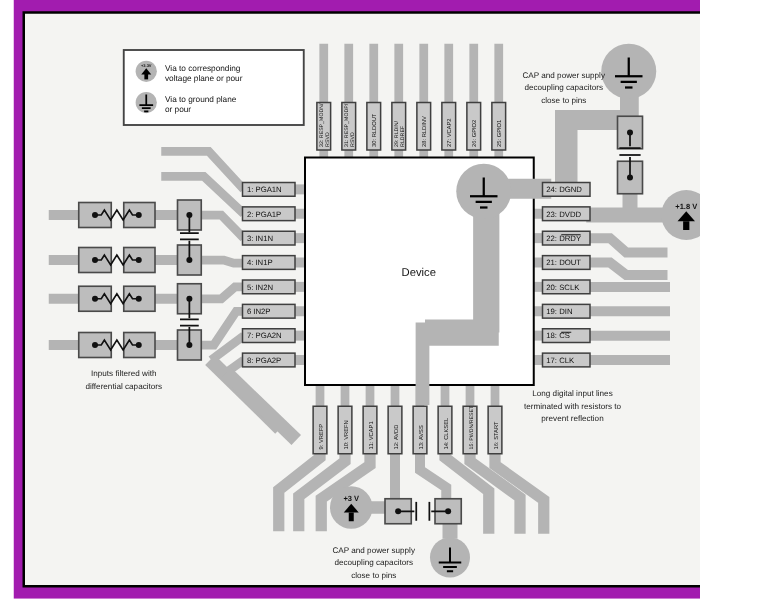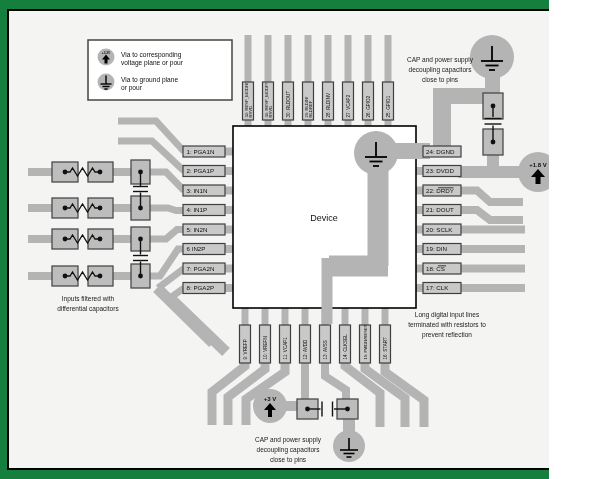--- a/index.html
+++ b/index.html
@@ -1,17 +1,17 @@
 <!DOCTYPE html>
 <html><head>
 <meta charset="utf-8">
 <style>
   html,body{margin:0;padding:0;background:#ffffff;}
-  .page{position:relative;width:549px;height:479px;background:#15803d;overflow:hidden;
-        font-family:"Liberation Sans", sans-serif;}
+  .page{position:relative;width:549px;height:479px;background:#a21caf;overflow:hidden;
+        font-family:"Liberation Sans", sans-serif;margin-left:11px;}
   svg{position:absolute;left:0;top:0;}
   text{font-family:"Liberation Sans", sans-serif;fill:#111;}
   .pinlabel{font-size:6.2px;}
   .pinlabel-v{font-size:4.6px;}
   .pinlabel-v2{font-size:4.2px;}
   .note{font-size:6.5px;fill:#1a1a1a;}
   .legendtext{font-size:6.6px;}
   .devlabel{font-size:9px;}
   .vtext{font-size:6px;font-weight:bold;}
   .microtext{font-size:3.2px;font-weight:bold;}

